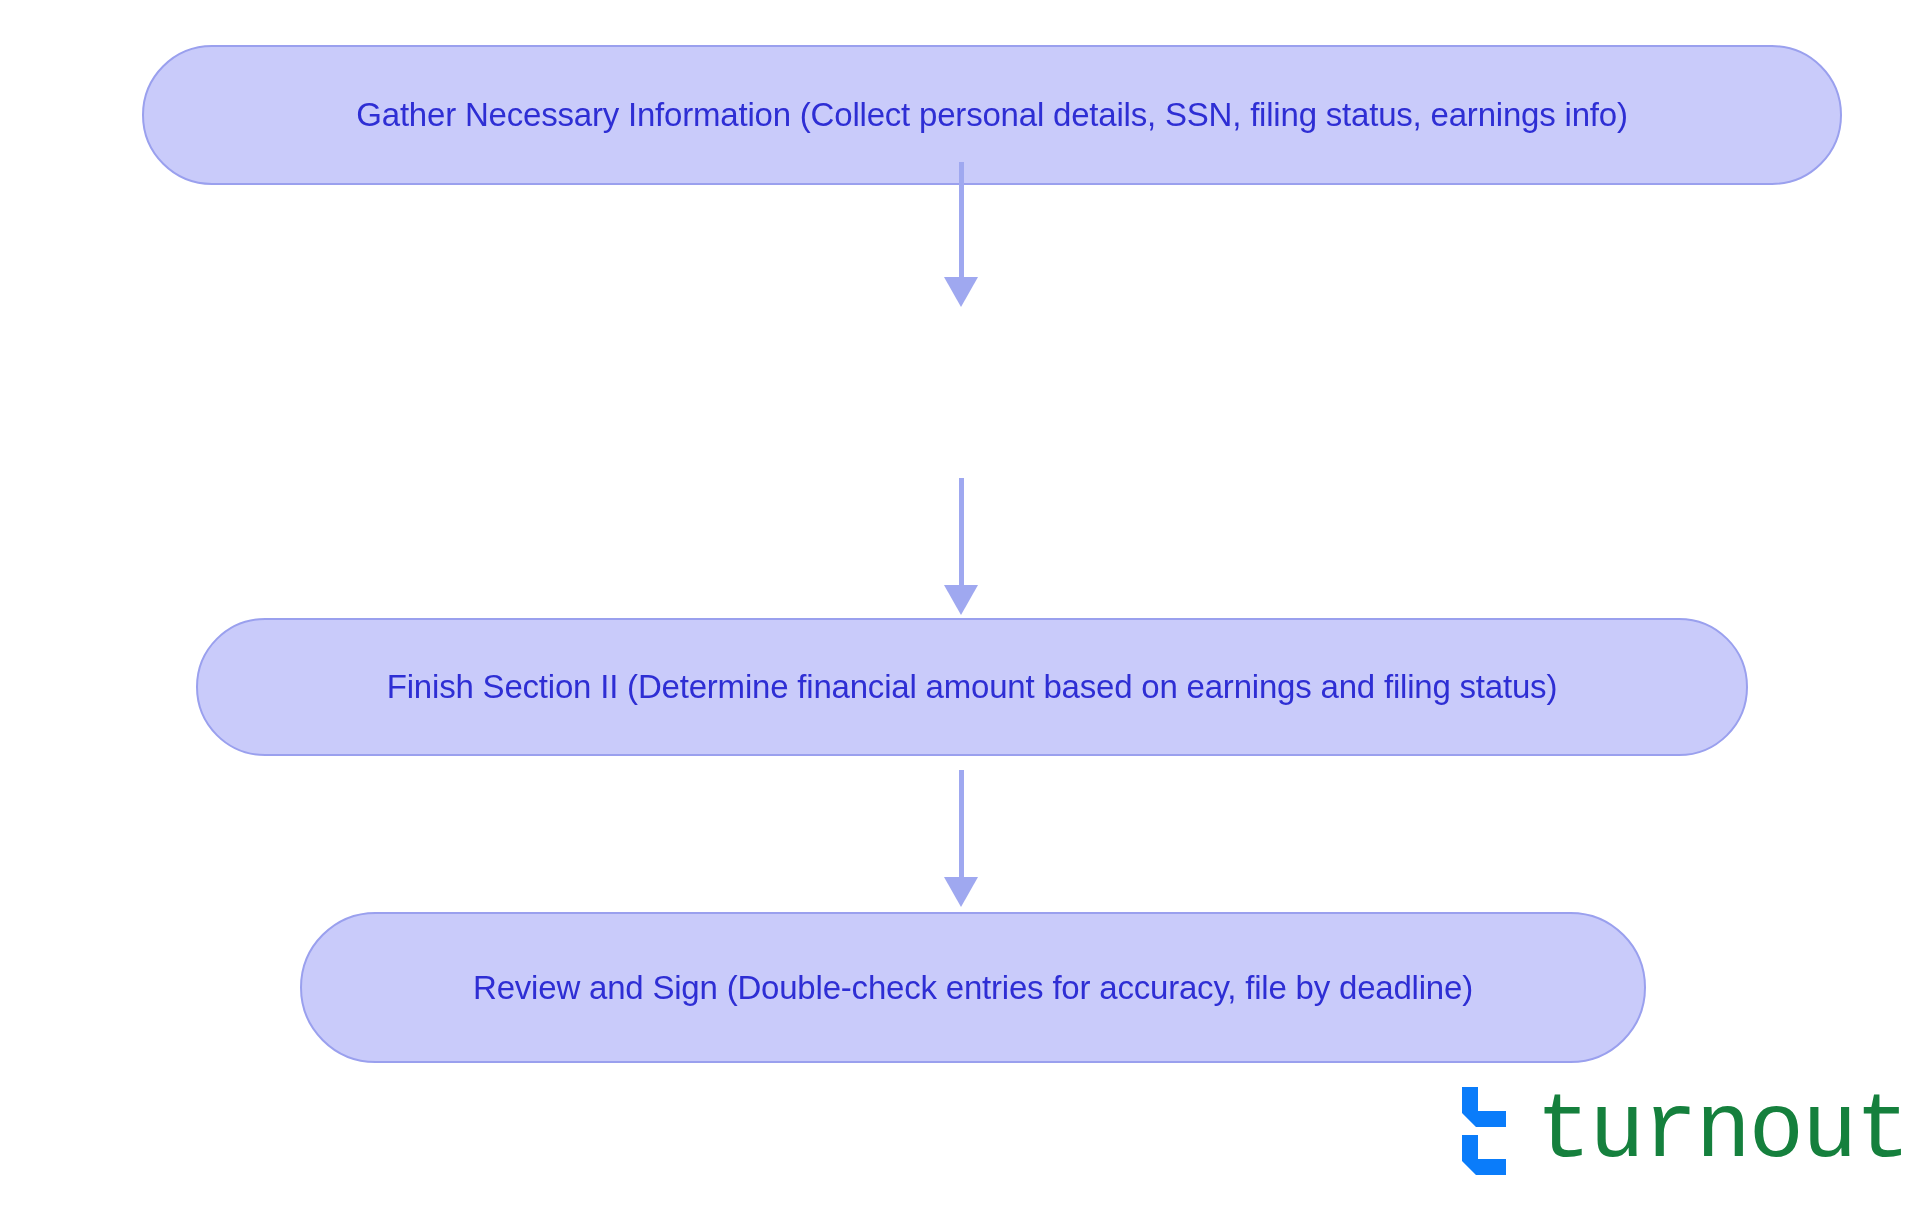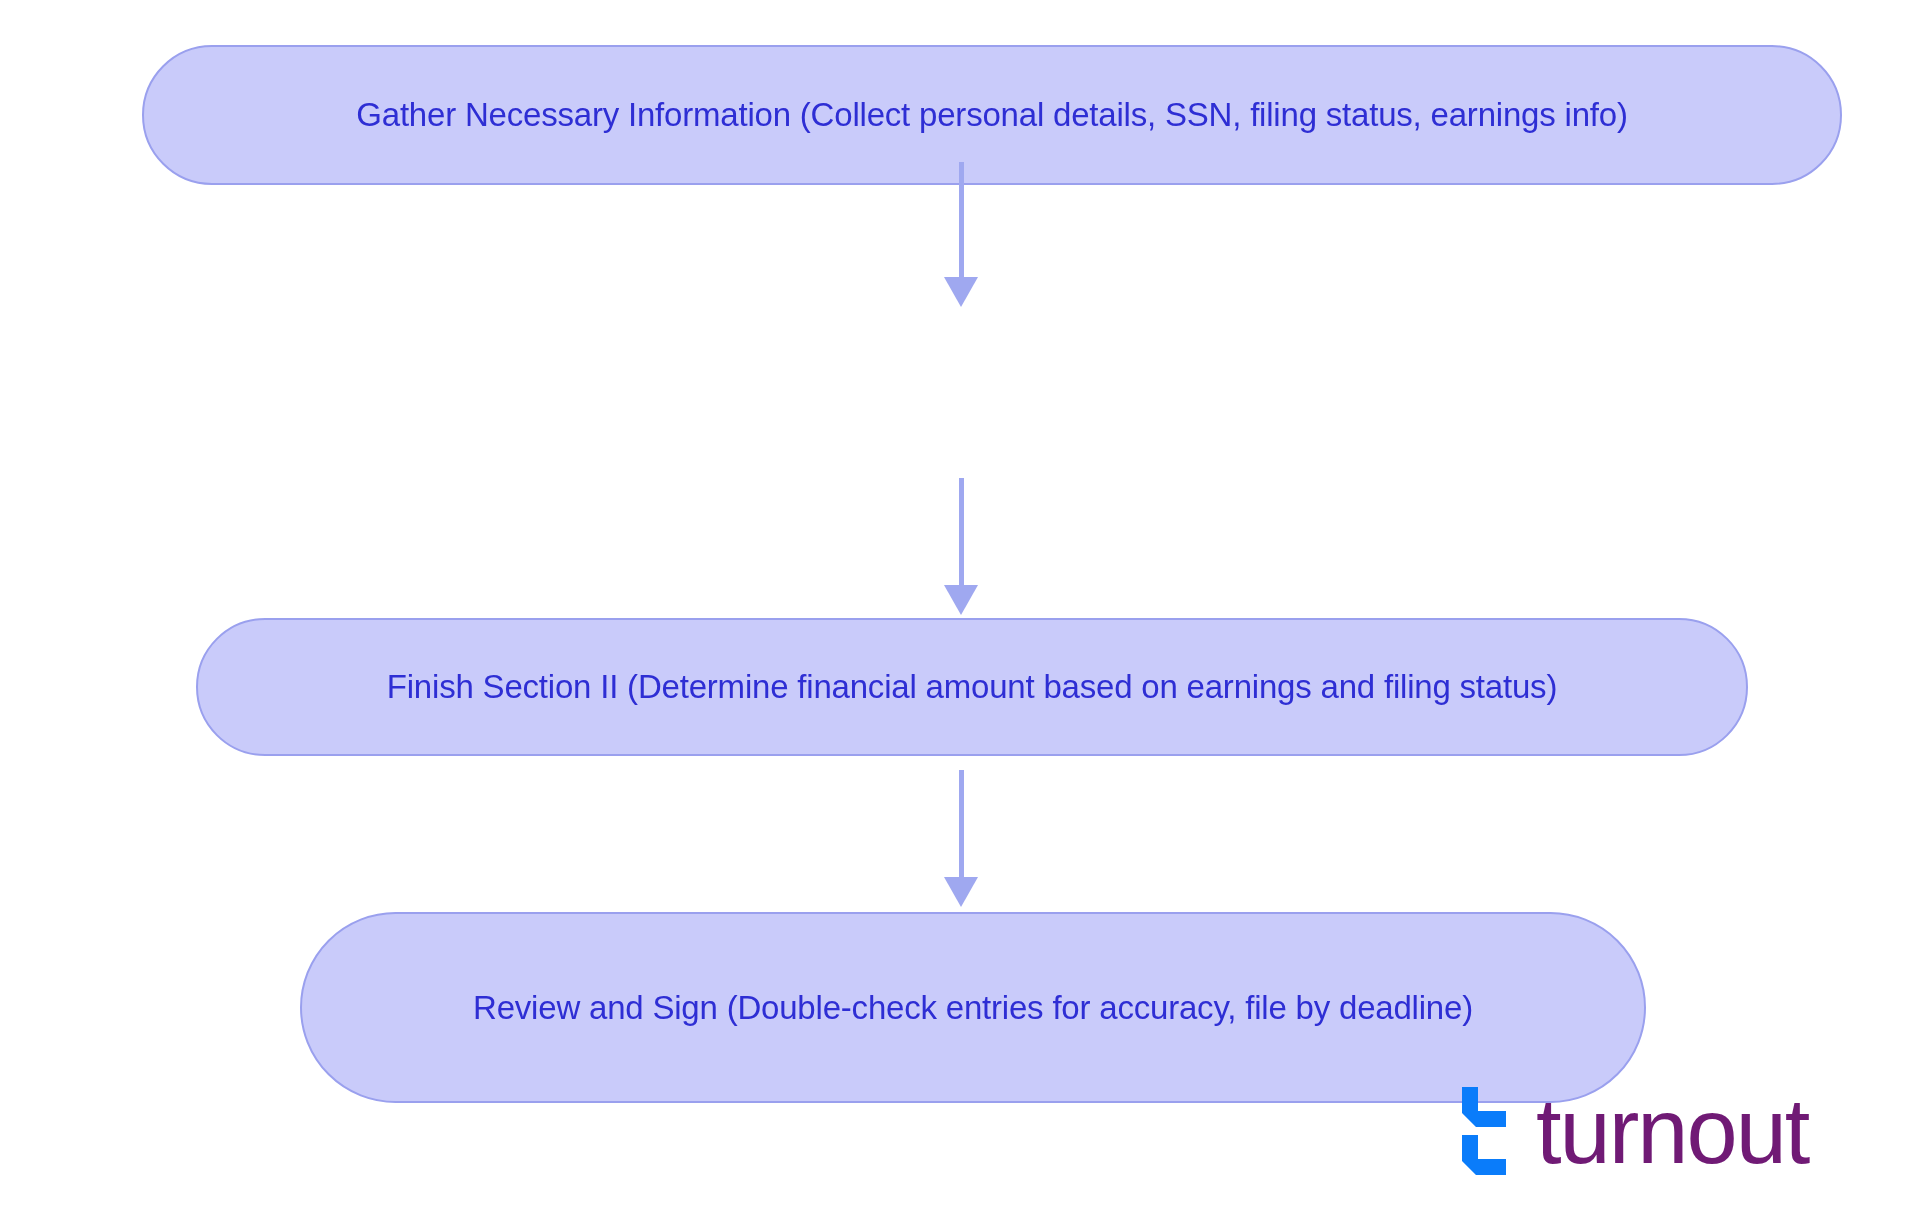--- a/index.html
+++ b/index.html
@@ -36,21 +36,21 @@
     letter-spacing: -0.2px;
     line-height: 1.15;
     text-align: center;
     white-space: nowrap;
     padding: 0 40px;
   }
 
   #node-0 { left: 142px;  top: 22px;   width: 1700px; height: 140px; margin-top: 23px; }
   #node-1 { left: 160px;  top: 320px;  width: 1624px; height: 158px; }
   #node-2 { left: 196px;  top: 618px;  width: 1552px; height: 138px; }
-  #node-3 { left: 300px;  top: 912px;  width: 1346px; height: 191px; }
+  #node-3 { left: 300px;  top: 912px;  width: 1346px; height: 151px; }
 
   
   .connector {
     position: absolute;
     width: 40px;
   }
   .connector .stem {
     position: absolute;
     left: 17.5px;
     top: 0;
@@ -83,26 +83,26 @@
     display: flex;
     align-items: center;
     gap: 24px;
   }
   #brand-mark {
     display: block;
     width: 56px;
     height: 94px;
   }
   #brand-name {
-    color: #701a75;
+    color: #15803d;
     font-size: 92px;
     font-weight: 400;
     letter-spacing: -2px;
     line-height: 0.82;
-    font-family: Liberation Sans, sans-serif;
+    font-family: Liberation Mono, monospace;
   }
 </style>
 </head>
 <body>
 
 <div id="canvas">
 
   <div class="node" id="node-0">
     <span>Gather Necessary Information (Collect personal details, SSN, filing status, earnings info)</span>
   </div>

